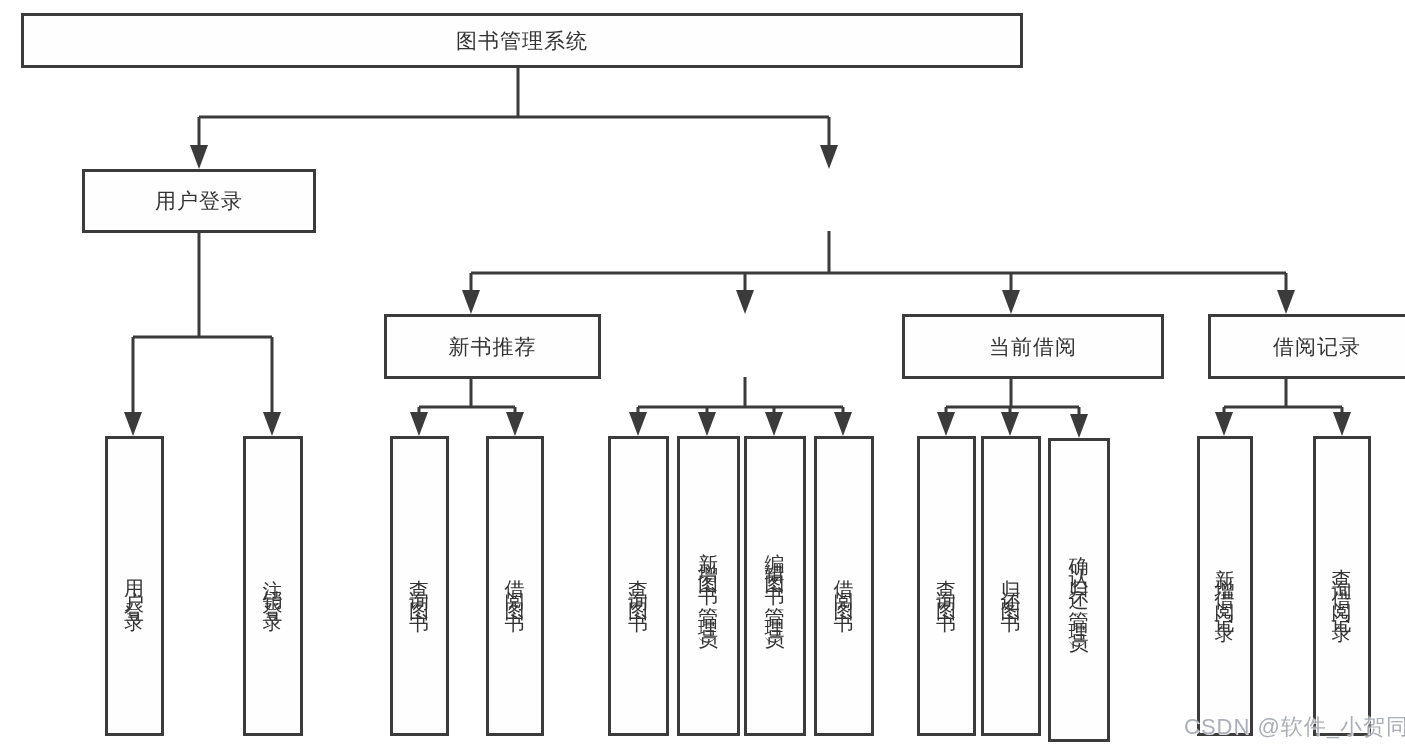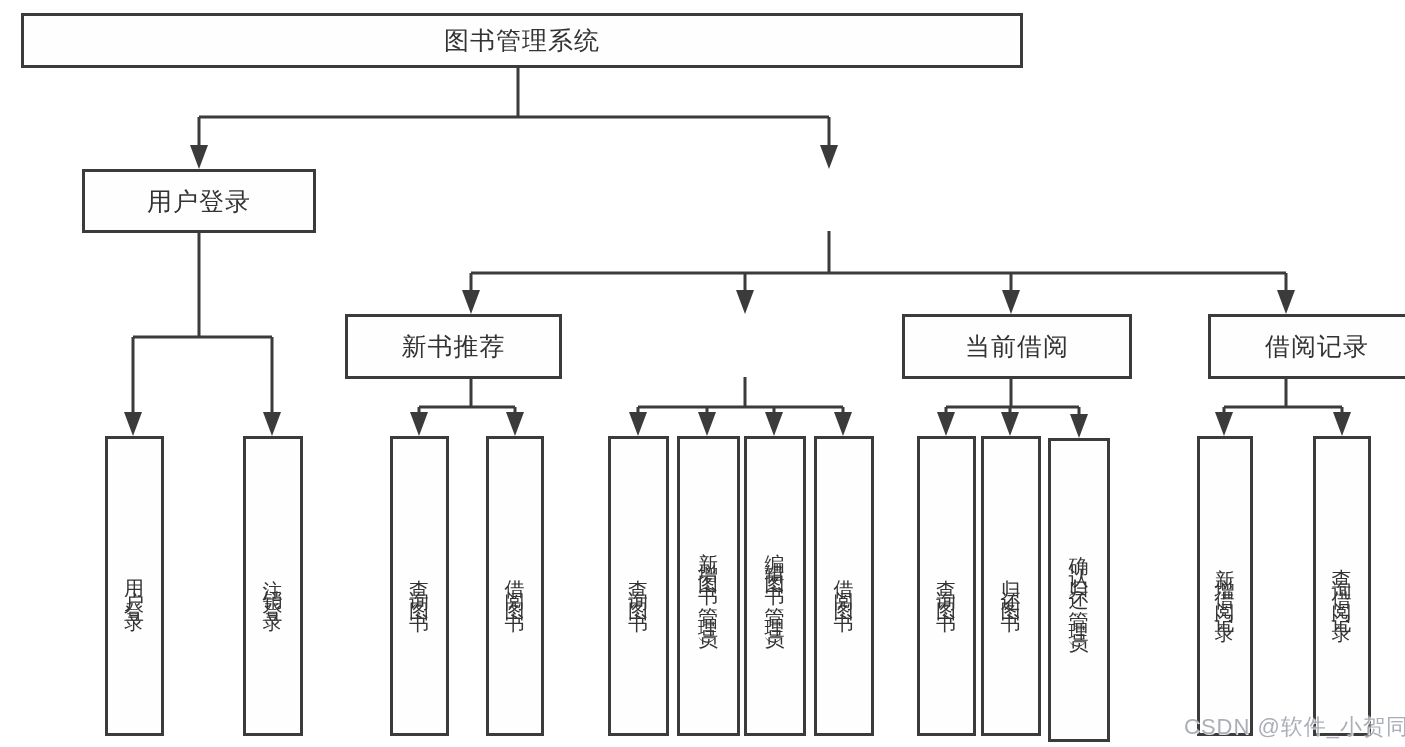--- a/index.html
+++ b/index.html
@@ -27,21 +27,21 @@
   }
   .node {
     position: absolute;
     box-sizing: border-box;
     background: #fffefe;
     border: 3px solid #3b3b3b;
     display: flex;
     align-items: center;
     justify-content: center;
     color: #333333;
-    font-size: 25px;
+    font-size: 21px;
     letter-spacing: 1px;
     text-align: center;
   }
   .node.vert {
     writing-mode: vertical-rl;
     text-orientation: mixed;
     font-size: 20px;
     letter-spacing: 11px;
     line-height: 1;
     padding: 6px 0;
@@ -95,22 +95,22 @@
 
     <path d="M1286 377 V407 M1224 407 H1342 M1224 407 V414 M1342 407 V414"></path>
     <polygon points="1215,412 1233,412 1224,436"></polygon>
     <polygon points="1333,412 1351,412 1342,436"></polygon>
   </svg>
 
   <div class="node" style="left:21px; top:13px; width:1002px; height:55px;">图书管理系统</div>
 
   <div class="node" style="left:82px; top:169px; width:234px; height:64px;">用户登录</div>
 
-  <div class="node" style="left:345px; top:314px; width:217px; height:65px;text-align:center;">新书推荐</div>
-  <div class="node" style="left:902px; top:314px; width:230px; height:65px;">当前借阅</div>
+  <div class="node" style="left:384px; top:314px; width:217px; height:65px;text-align:center;">新书推荐</div>
+  <div class="node" style="left:902px; top:314px; width:262px; height:65px;">当前借阅</div>
   <div class="node" style="left:1208px; top:314px; width:218px; height:65px;">借阅记录</div>
 
   <div class="node vert" style="left:105px; top:436px; width:59px; height:300px;">用户登录</div>
   <div class="node vert" style="left:243px; top:436px; width:60px; height:300px;">注销登录</div>
 
   <div class="node vert" style="left:390px; top:436px; width:59px; height:300px;">查询图书</div>
   <div class="node vert" style="left:486px; top:436px; width:58px; height:300px;">借阅图书</div>
 
   <div class="node vert" style="left:608px; top:436px; width:61px; height:300px;">查询图书</div>
   <div class="node vert" style="left:677px; top:436px; width:63px; height:300px;">新增图书（管理员）</div>

